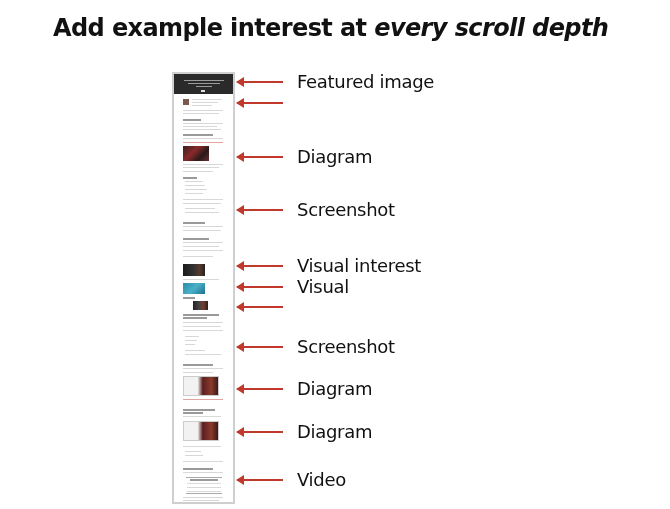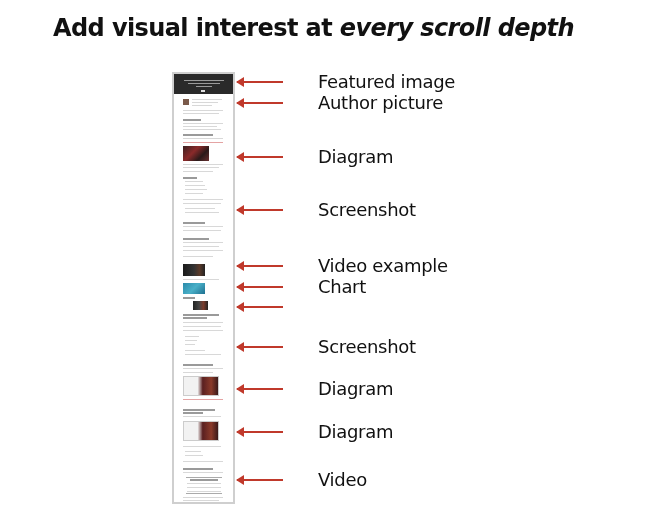--- a/index.html
+++ b/index.html
@@ -38,28 +38,28 @@
   .chart-box { position: absolute; border-top: 1px solid #aaa; border-bottom: 1px solid #aaa; }
 
   
   .annotation { position: absolute; left: 237px; height: 20px; width: 260px; }
   .arrow { position: absolute; left: 0; top: 9px; width: 46px; height: 2px; background: #c0392b; }
   .arrow::before {
     content: ""; position: absolute; left: -1px; top: -4px;
     border-right: 8px solid #c0392b; border-top: 5px solid transparent; border-bottom: 5px solid transparent;
   }
   .label {
-    position: absolute; left: 81px; top: 0px; font-size: 18px; line-height: 20px;
+    position: absolute; left: 60px; top: 0px; font-size: 18px; line-height: 20px;
     color: #111; white-space: nowrap; font-family: "DejaVu Sans", sans-serif; letter-spacing: -0.3px; text-align: right;
   }
 </style>
 </head>
 <body>
 
-<div class="slide-title"><span>Add visual interest at </span><em>every scroll depth</em></div>
+<div class="slide-title"><span>Add example interest at </span><em>every scroll depth</em></div>
 
 <div class="page-thumb">
   <div class="thumb-hero">
     <div class="hl" style="left:10px;top:6px;width:40px;"></div>
     <div class="hl" style="left:14px;top:9px;width:32px;"></div>
     <div class="hl" style="left:22px;top:12px;width:16px;"></div>
     <div class="dot"></div>
   </div>
   <div class="avatar"></div>
   <div class="line" style="left:18px;top:25px;width:30px;"></div>
@@ -134,37 +134,36 @@
   <div class="line" style="left:9px;top:423px;width:40px;"></div>
   <div class="line" style="left:9px;top:426px;width:36px;"></div>
 </div>
 
 <div class="annotation" style="top:72px;">
   <div class="arrow"></div>
   <span class="label">Featured image</span>
 </div>
 <div class="annotation" style="top:93px;">
   <div class="arrow"></div>
-  <span class="label">Author picture</span>
 </div>
 <div class="annotation" style="top:147px;">
   <div class="arrow"></div>
   <span class="label">Diagram</span>
 </div>
 <div class="annotation" style="top:200px;">
   <div class="arrow"></div>
   <span class="label">Screenshot</span>
 </div>
 <div class="annotation" style="top:256px;">
   <div class="arrow"></div>
-  <span class="label">Video example</span>
+  <span class="label">Visual interest</span>
 </div>
 <div class="annotation" style="top:277px;">
   <div class="arrow"></div>
-  <span class="label">Chart</span>
+  <span class="label">Visual</span>
 </div>
 <div class="annotation" style="top:297px;">
   <div class="arrow"></div>
 </div>
 <div class="annotation" style="top:337px;">
   <div class="arrow"></div>
   <span class="label">Screenshot</span>
 </div>
 <div class="annotation" style="top:379px;">
   <div class="arrow"></div>

